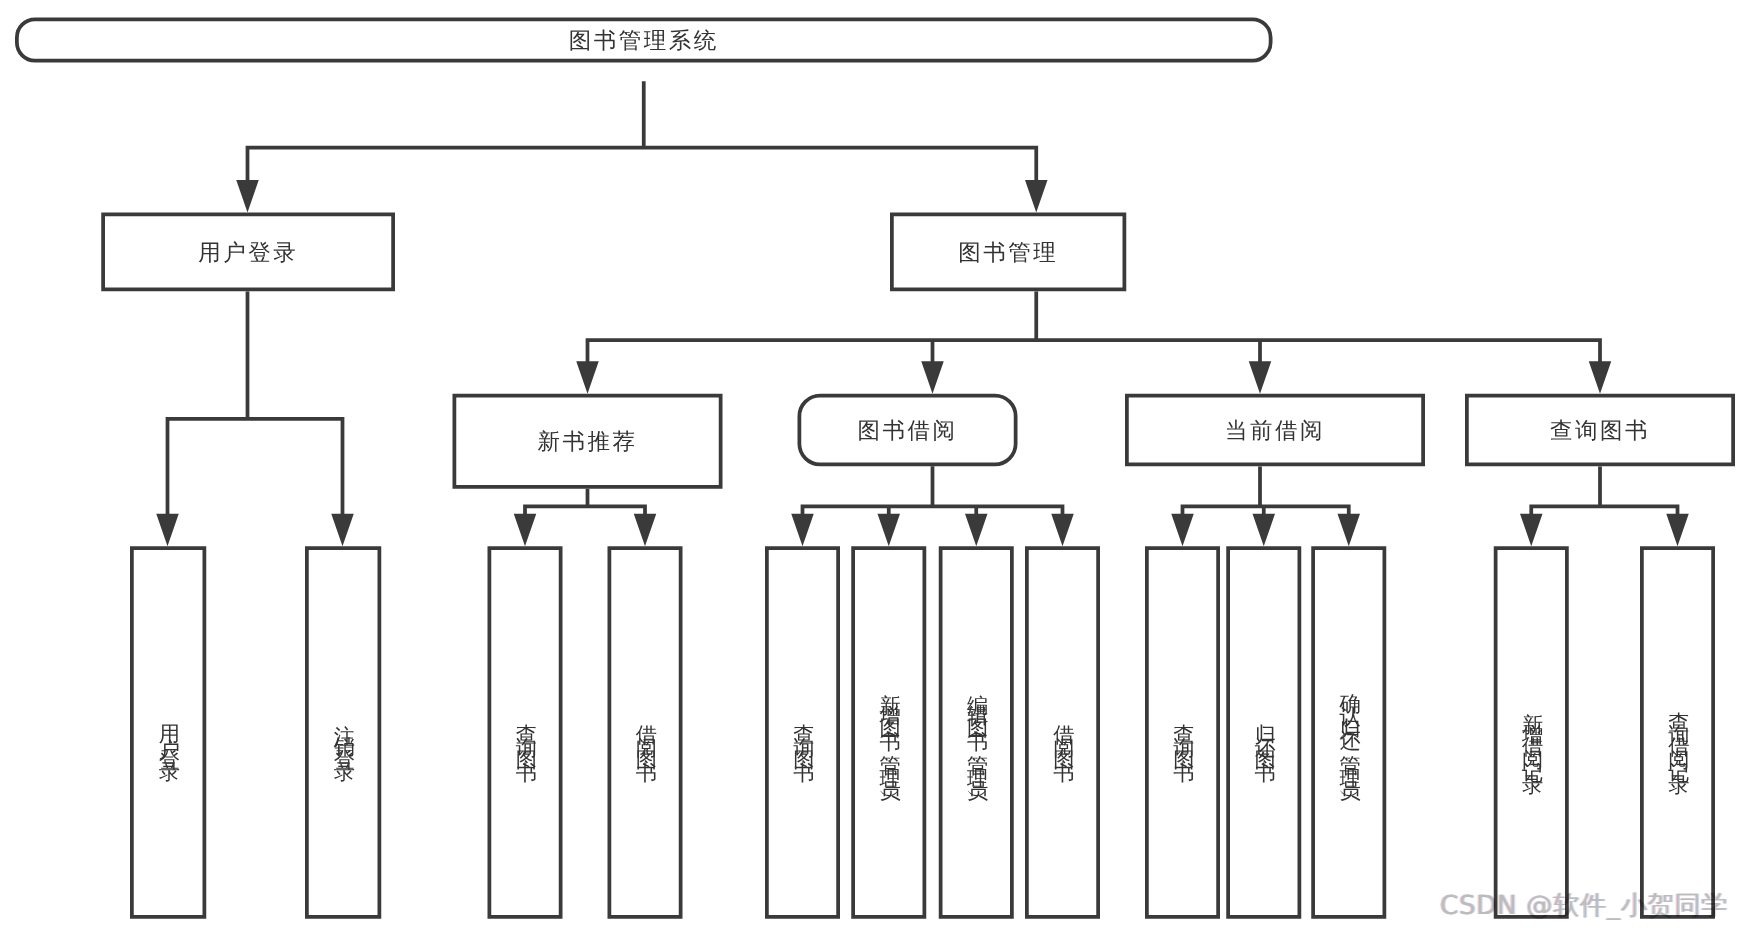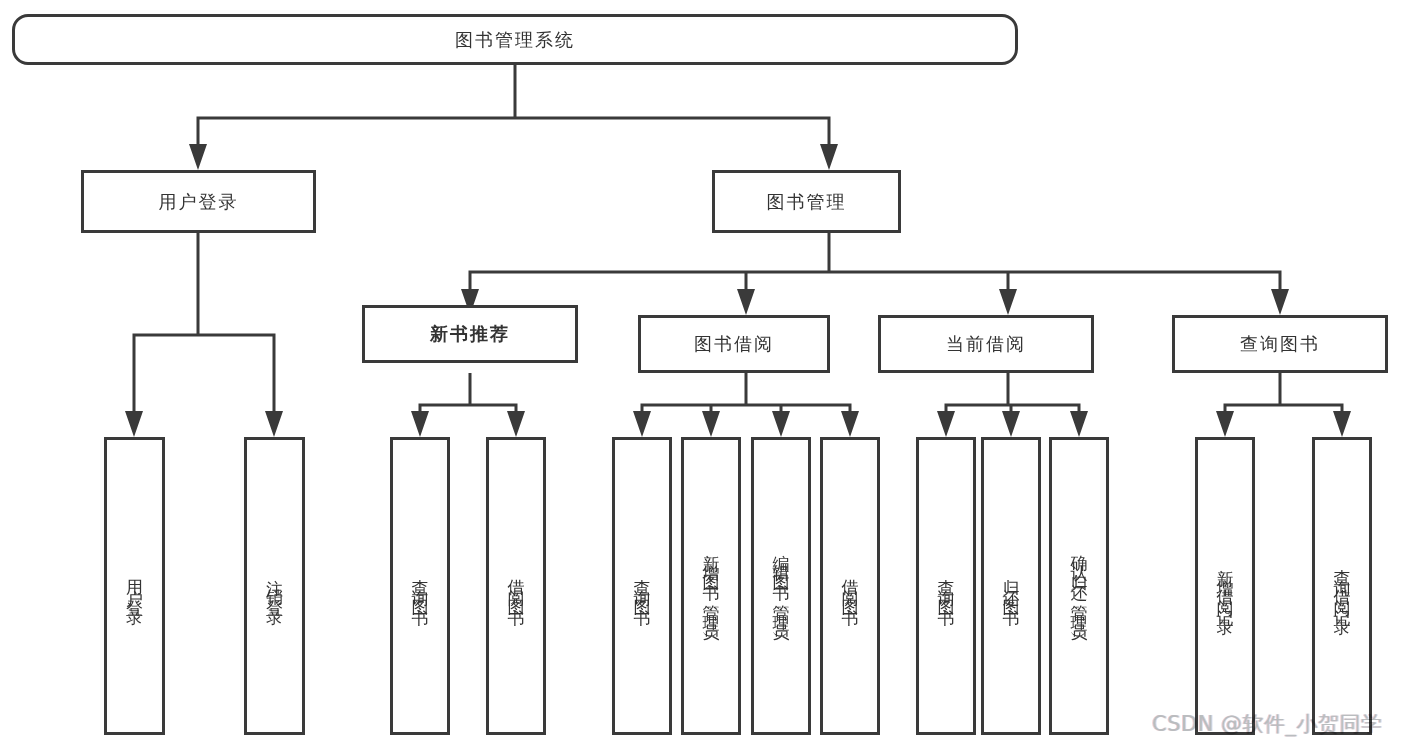--- a/index.html
+++ b/index.html
@@ -86,28 +86,28 @@
              M702 411 L720 411 L711 437 Z
              M772 411 L790 411 L781 437 Z
              M841 411 L859 411 L850 437 Z
              M937 411 L955 411 L946 437 Z
              M1002 411 L1020 411 L1011 437 Z
              M1070 411 L1088 411 L1079 437 Z
              M1216 411 L1234 411 L1225 437 Z
              M1333 411 L1351 411 L1342 437 Z" fill="#3a3a3a" stroke="none"></path>
   </svg>
 
-  <div class="box h-box" style="left:12px;top:14px;width:1006px;height:51px;border-radius:16px;">图书管理系统</div>
+  <div class="box h-box" style="left:12px;top:14px;width:1006px;height:36px;border-radius:16px;">图书管理系统</div>
 
   <div class="box h-box" style="left:81px;top:170px;width:235px;height:63px;">用户登录</div>
   <div class="box h-box" style="left:712px;top:170px;width:189px;height:63px;">图书管理</div>
 
-  <div class="box h-box" style="left:362px;top:305px;width:216px;height:58px;font-weight:bold;">新书推荐</div>
-  <div class="box h-box" style="left:638px;top:315px;width:192px;height:58px;">图书借阅</div>
-  <div class="box h-box" style="left:878px;top:315px;width:216px;height:58px;">当前借阅</div>
+  <div class="box h-box" style="left:362px;top:315px;width:216px;height:76px;">新书推荐</div>
+  <div class="box h-box" style="left:638px;top:315px;width:176px;height:58px;border-radius:18px;">图书借阅</div>
+  <div class="box h-box" style="left:900px;top:315px;width:240px;height:58px;">当前借阅</div>
   <div class="box h-box" style="left:1172px;top:315px;width:216px;height:58px;">查询图书</div>
 
   <div class="box v-box" style="left:104px;top:437px;width:61px;height:298px;">用户登录</div>
   <div class="box v-box" style="left:244px;top:437px;width:61px;height:298px;">注销登录</div>
 
   <div class="box v-box" style="left:390px;top:437px;width:60px;height:298px;">查询图书</div>
   <div class="box v-box" style="left:486px;top:437px;width:60px;height:298px;">借阅图书</div>
 
   <div class="box v-box" style="left:612px;top:437px;width:60px;height:298px;">查询图书</div>
   <div class="box v-box" style="left:681px;top:437px;width:60px;height:298px;">新增图书（管理员）</div>

